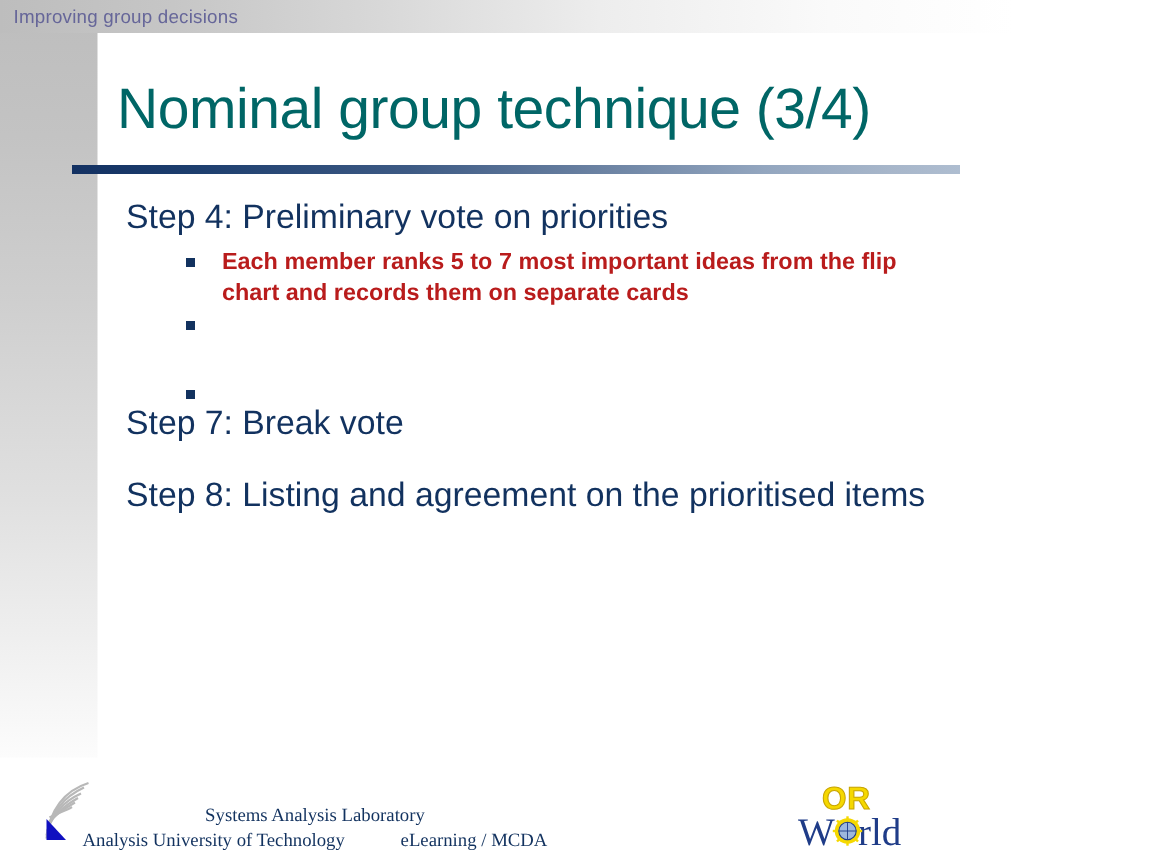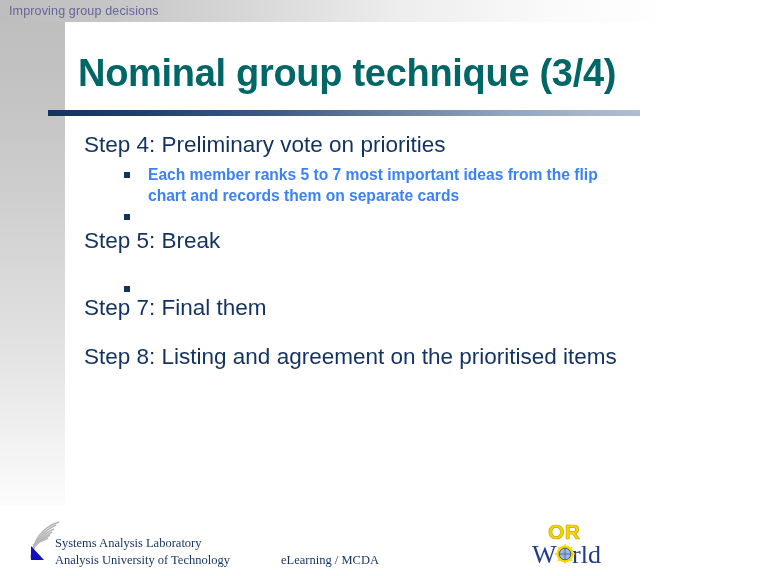--- a/index.html
+++ b/index.html
@@ -50,21 +50,21 @@
     letter-spacing: 0.15px;
     white-space: nowrap;
   }
 
   
   .title {
     position: absolute;
     left: 78px;
     top: 52px;
     font-size: 38px;
-    font-weight: bold;
+    font-weight: normal;
     color: #006666;
     letter-spacing: -0.3px;
     white-space: nowrap;
   }
 
   
   .title-rule {
     position: absolute;
     left: 48px;
     top: 110px;
@@ -92,21 +92,21 @@
 
   .sub-list {
     margin: 0;
     padding: 0;
     list-style: none;
   }
   .sub-item {
     position: relative;
     font-size: 15.6px;
     font-weight: bold;
-    color: #3b82f6;
+    color: #b91c1c;
     padding-left: 148px;
     line-height: 1.35;
     padding-right: 26px;
   }
   .sub-item .bullet {
     position: absolute;
     left: 124px;
     top: 8px;
     width: 6px;
     height: 6px;
@@ -119,20 +119,21 @@
   .gap-l  { height: 19px; }
   .gap-xl { height: 22px; }
 
   
   .footer {
     position: absolute;
     left: 0;
     bottom: 0;
     width: 656px;
     height: 66px;
+    text-align: center;
   }
   .hut-logo {
     position: absolute;
     left: 28px;
     top: 10px;
     width: 40px;
     height: 44px;
   }
   .footer-text {
     position: absolute;
@@ -140,21 +141,21 @@
     top: 25px;
     font-family: "Liberation Serif", serif;
     font-size: 12.5px;
     color: #12325f;
     line-height: 1.38;
     white-space: nowrap;
   }
   .footer-text .row2 { display: block; }
   .footer-text .course {
     display: inline-block;
-    margin-left: 48px;
+    margin-left: 34px;
   }
 
   .or-world {
     position: absolute;
     right: 12px;
     top: 6px;
     width: 116px;
     height: 54px;
   }
 </style>
@@ -182,34 +183,33 @@
         <span class="bullet"></span>
         <span>Each member ranks 5 to 7 most important ideas from the flip chart and records them on separate cards</span>
       </li>
       <li class="sub-item">
         <span class="bullet"></span>
       </li>
     </ul>
 
     <div class="gap-xl"></div>
 
-    <div class="step">Step 5: Break</div>
 
     <div class="gap-l"></div>
 
     <div class="gap-s"></div>
     <ul class="sub-list">
       <li class="sub-item">
         <span class="bullet"></span>
       </li>
     </ul>
 
     <div class="gap-m"></div>
 
-    <div class="step">Step 7: Final them</div>
+    <div class="step">Step 7: Break vote</div>
     <div class="gap-s"></div>
 
     <div class="gap-m"></div>
 
     <div class="step">Step 8: Listing and agreement on the prioritised items</div>
 
   </div>
 
   <div class="footer">
 

